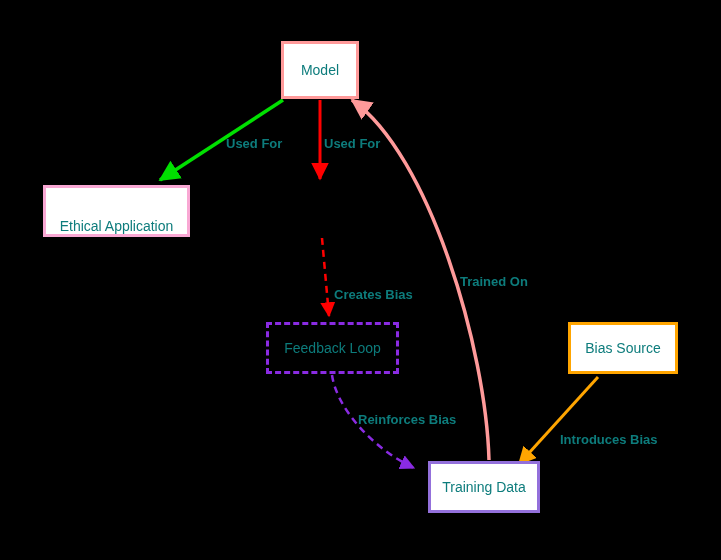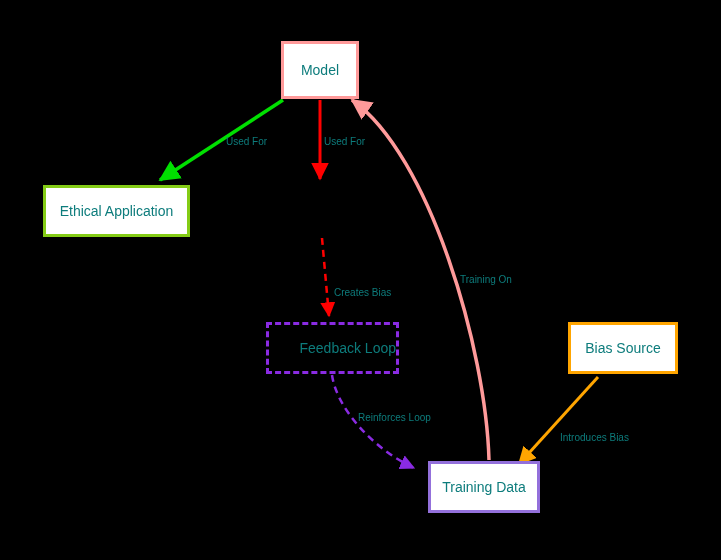--- a/index.html
+++ b/index.html
@@ -29,30 +29,29 @@
     display: flex;
     align-items: center;
     justify-content: center;
     color: #0d7c7c;
     font-size: 14px;
     font-family: "Liberation Sans", sans-serif;
     z-index: 5;
   }
   .node.transparent {
     background: transparent;
-    justify-content: flex-end;
   }
   .edge-label {
     position: absolute;
     color: #0d7c7c;
-    font-size: 10px;
+    font-size: 13px;
     font-family: "Liberation Sans", sans-serif;
     white-space: nowrap;
     z-index: 6;
-    font-weight: normal;
+    font-weight: bold;
   }
 </style>
 </head>
 <body>
 
 <div id="canvas">
 
   <svg class="edges" viewBox="0 0 721 560">
     <defs>
       <marker id="ah-green" markerWidth="7" markerHeight="7" refX="5.5" refY="3" orient="auto" markerUnits="strokeWidth">
@@ -82,21 +81,21 @@
 
     <path d="M 332,375 C 337,410 375,450 414,468" stroke="#8a2be2" stroke-width="2.5" fill="none" stroke-dasharray="7,5" marker-end="url(#ah-purple)"></path>
 
     <path d="M 598,377 L 519,464" stroke="#ffa500" stroke-width="3" fill="none" marker-end="url(#ah-orange)"></path>
   </svg>
 
   <div class="node" style="left:281px; top:41px; width:78px; height:58px; border:3px solid #ff9a9a;">
     <span>Model</span>
   </div>
 
-  <div class="node" style="left:43px; top:185px; width:147px; height:52px; border:3px solid #84cc16;">
+  <div class="node" style="left:43px; top:185px; width:147px; height:52px; border:3px solid #f9a8d4;align-items:flex-end;">
     <span>Ethical Application</span>
   </div>
 
 
   <div class="node transparent" style="left:266px; top:322px; width:133px; height:52px; border:3px dashed #8a2be2;">
     <span>Feedback Loop</span>
   </div>
 
   <div class="node" style="left:568px; top:322px; width:110px; height:52px; border:3px solid #ffa500;">
     <span>Bias Source</span>
@@ -105,19 +104,19 @@
   <div class="node" style="left:428px; top:461px; width:112px; height:52px; border:3px solid #9370db;">
     <span>Training Data</span>
   </div>
 
   <div class="edge-label" style="left:226px; top:136px;">Used For</div>
 
   <div class="edge-label" style="left:324px; top:136px;">Used For</div>
 
   <div class="edge-label" style="left:334px; top:287px;">Creates Bias</div>
 
-  <div class="edge-label" style="left:460px; top:274px;">Training On</div>
+  <div class="edge-label" style="left:460px; top:274px;">Trained On</div>
 
-  <div class="edge-label" style="left:358px; top:412px;">Reinforces Loop</div>
+  <div class="edge-label" style="left:358px; top:412px;">Reinforces Bias</div>
 
   <div class="edge-label" style="left:560px; top:432px;">Introduces Bias</div>
 
 </div>
 
 </body></html>

